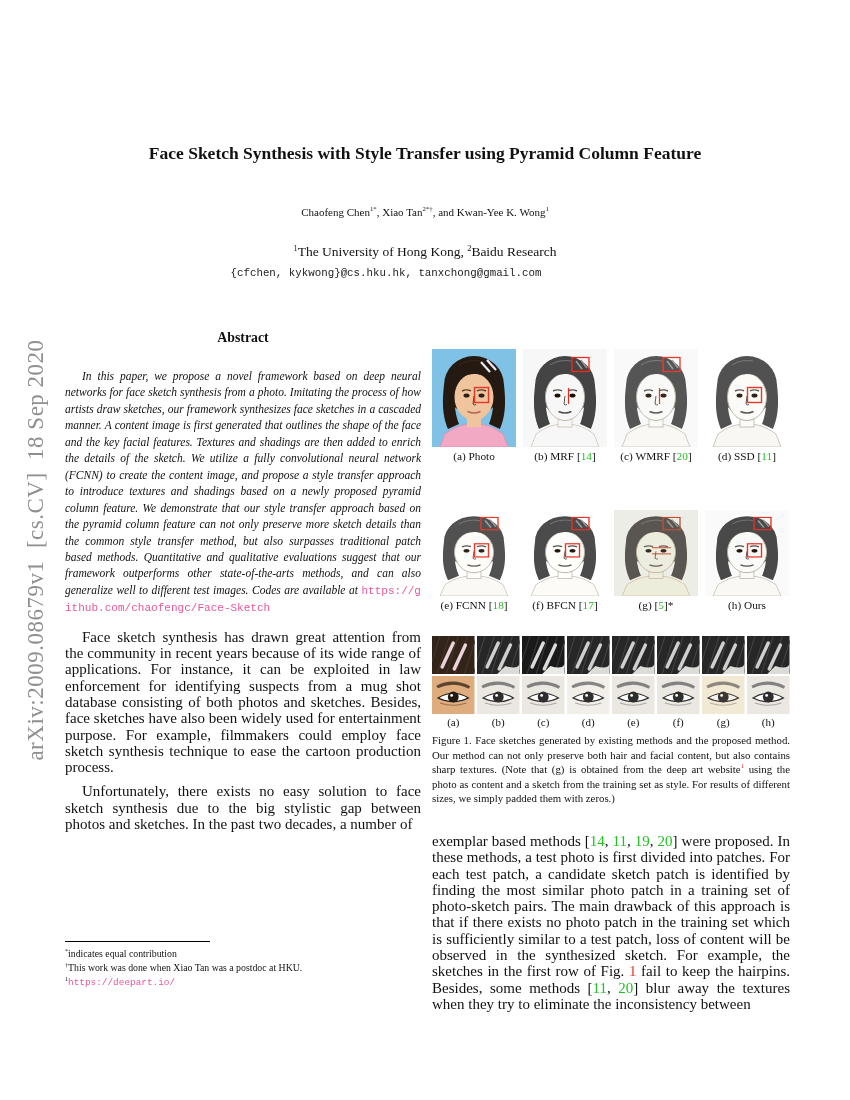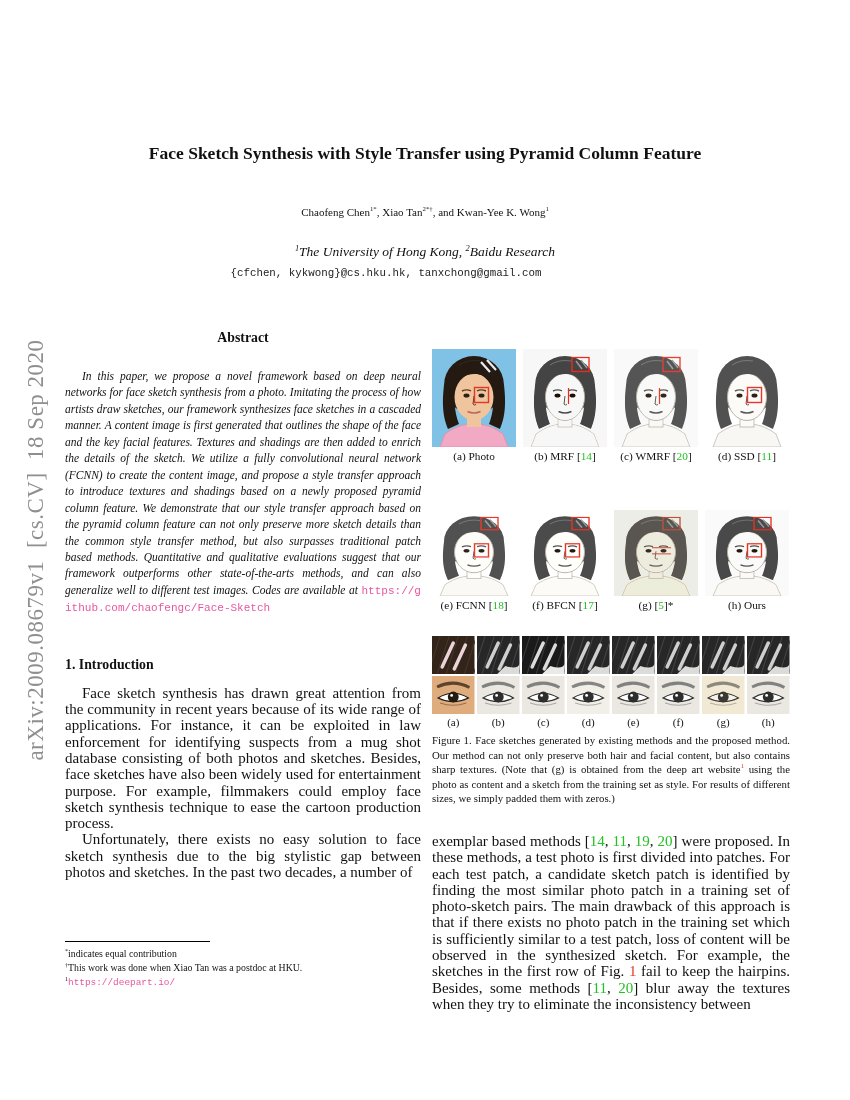--- a/index.html
+++ b/index.html
@@ -8,35 +8,35 @@
   html,body{margin:0;padding:0;background:#ffffff;}
   #page{position:relative;width:850px;height:1100px;background:#ffffff;overflow:hidden;
         font-family:"Liberation Serif", serif;color:#111;}
 
   .banner{position:absolute;left:36px;top:550px;transform:translate(-50%,-50%) rotate(-90deg);
           white-space:pre;font-size:23px;color:var(--banner);letter-spacing:.5px;}
 
   .title{position:absolute;top:143px;left:0;width:850px;text-align:center;
          font-size:17.5px;font-weight:bold;margin:0;}
   .authors{position:absolute;top:206px;left:0;width:850px;text-align:center;font-size:11px;}
-  .affil{position:absolute;top:244px;left:0;width:850px;text-align:center;font-size:13.5px;font-style:italic;}
+  .affil{position:absolute;top:244px;left:0;width:850px;text-align:center;font-size:13.5px;}
   .email{position:absolute;top:267px;left:0;width:772px;text-align:center;
          font-family:"Liberation Mono", monospace;font-size:10.8px;color:#222;}
 
   .col-left{position:absolute;left:65px;top:330px;width:356px;}
   .col-right{position:absolute;left:432px;top:337px;width:358px;}
 
   .abs-head{font-size:13.8px;font-weight:bold;text-align:center;}
   .abs-body{margin:22px 0 0 0;font-style:italic;font-size:11.5px;line-height:16.45px;
             text-align:justify;text-indent:17px;}
   .sec-head{margin:40px 0 0 0;font-size:13.8px;font-weight:bold;}
   .body{margin:12px 0 0 0;font-size:15px;line-height:16.3px;text-align:justify;}
   .body.nofirst{margin-top:0;}
   .indent{text-indent:17px;}
-  .para2{margin-top:0;}
+  .para2{margin-top:8px;}
 
   .footnotes{position:absolute;left:65px;top:941px;width:356px;font-size:9.8px;line-height:13.8px;}
   .fn-rule{width:145px;border-top:1px solid #000;margin-bottom:5px;}
 
   .seg-cite{color:var(--green);}
   .seg-ref{color:var(--red);}
   .seg-url{color:var(--pink);font-family:"Liberation Mono", monospace;font-style:normal;
            word-break:break-all;font-size:.96em;}
   .seg-sup{vertical-align:super;font-size:.62em;line-height:0;}
   .seg-refsup{vertical-align:super;font-size:.62em;line-height:0;color:var(--red);}
@@ -78,21 +78,20 @@
   <div class="banner">arXiv:2009.08679v1  [cs.CV]  18 Sep 2020</div>
 
   <h1 class="title">Face Sketch Synthesis with Style Transfer using Pyramid Column Feature</h1>
   <div class="authors"><span>Chaofeng Chen</span><span class="seg-sup">1*</span><span>, Xiao Tan</span><span class="seg-sup">2*†</span><span>, and Kwan-Yee K. Wong</span><span class="seg-sup">1</span></div>
   <div class="affil"><span class="seg-sup">1</span><span>The University of Hong Kong, </span><span class="seg-sup">2</span><span>Baidu Research</span></div>
   <div class="email">{cfchen, kykwong}@cs.hku.hk, tanxchong@gmail.com</div>
 
   <div class="col-left">
     <div class="abs-head">Abstract</div>
     <p class="abs-body"><span>In this paper, we propose a novel framework based on deep neural networks for face sketch synthesis from a photo. Imitating the process of how artists draw sketches, our framework synthesizes face sketches in a cascaded manner. A content image is first generated that outlines the shape of the face and the key facial features. Textures and shadings are then added to enrich the details of the sketch. We utilize a fully convolutional neural network (FCNN) to create the content image, and propose a style transfer approach to introduce textures and shadings based on a newly proposed pyramid column feature. We demonstrate that our style transfer approach based on the pyramid column feature can not only preserve more sketch details than the common style transfer method, but also surpasses traditional patch based methods. Quantitative and qualitative evaluations suggest that our framework outperforms other state-of-the-arts methods, and can also generalize well to different test images. Codes are available at </span><span class="seg-url">https://github.com/chaofengc/Face-Sketch</span></p>
-    <h2 class="sec-head">1. Introduction</h2>
     <p class="body indent">Face sketch synthesis has drawn great attention from the community in recent years because of its wide range of applications. For instance, it can be exploited in law enforcement for identifying suspects from a mug shot database consisting of both photos and sketches. Besides, face sketches have also been widely used for entertainment purpose. For example, filmmakers could employ face sketch synthesis technique to ease the cartoon production process.</p>
     <p class="body indent para2">Unfortunately, there exists no easy solution to face sketch synthesis due to the big stylistic gap between photos and sketches. In the past two decades, a number of</p>
   </div>
 
   <div class="footnotes">
     <div class="fn-rule"></div>
     <div class="fn"><span class="seg-sup">*</span><span>indicates equal contribution</span></div>
     <div class="fn"><span class="seg-sup">†</span><span>This work was done when Xiao Tan was a postdoc at HKU.</span></div>
     <div class="fn"><span class="seg-sup">1</span><span class="seg-url">https://deepart.io/</span></div>
   </div>

